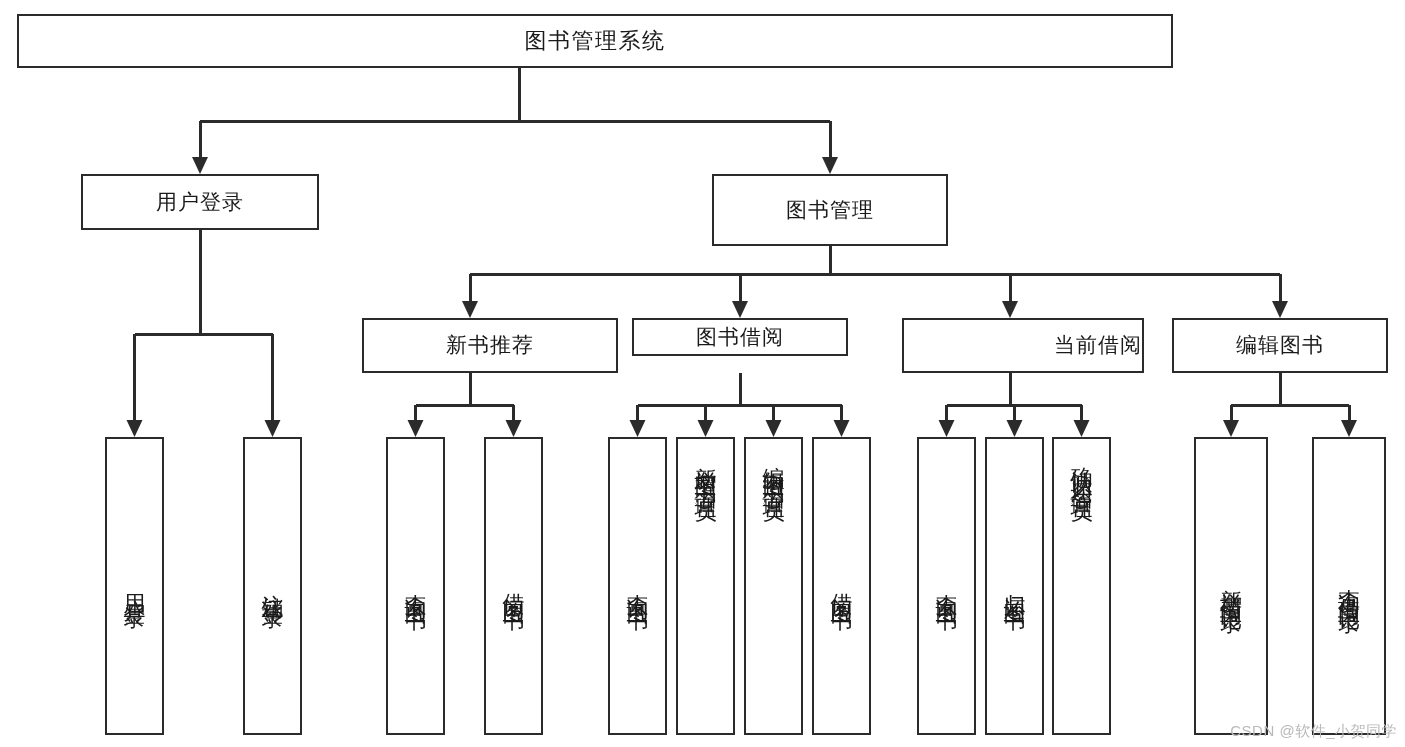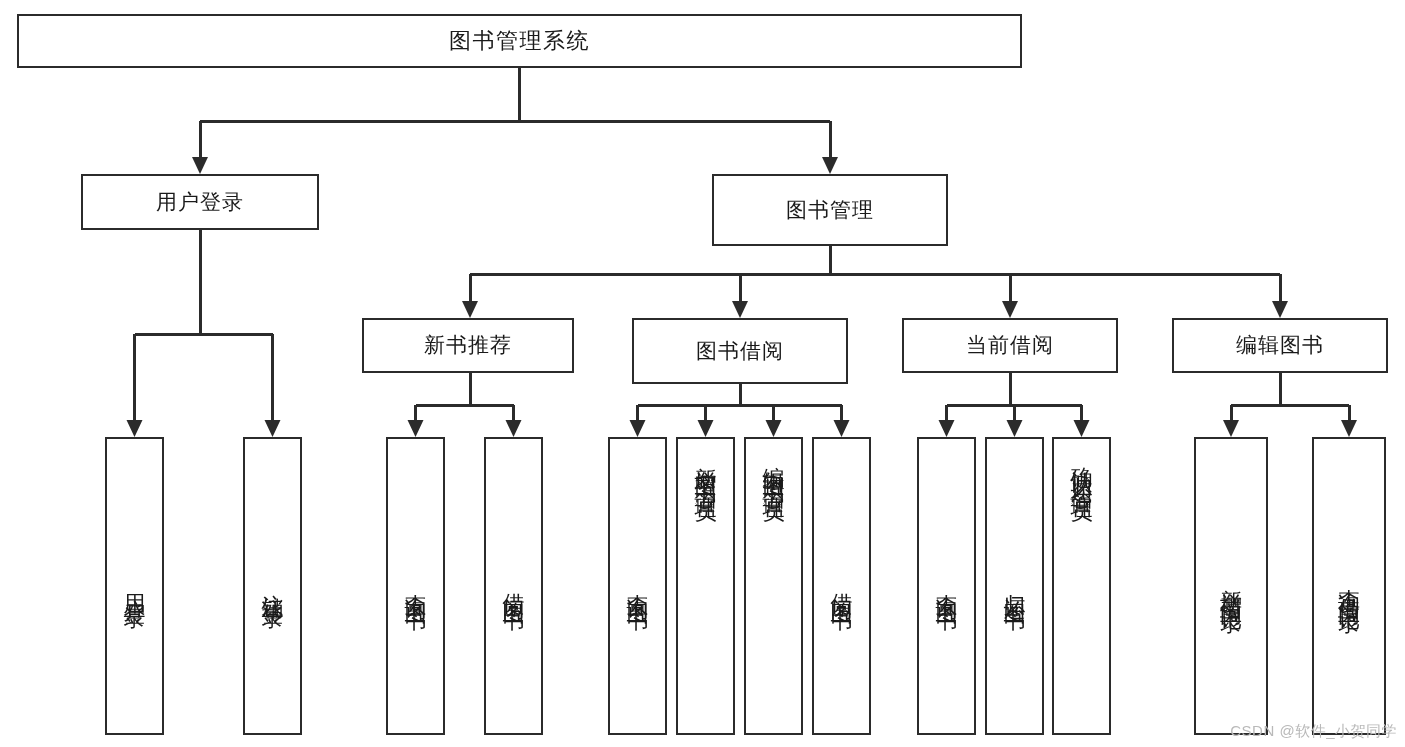--- a/index.html
+++ b/index.html
@@ -127,38 +127,38 @@
       <line x1="1081.5" y1="405" x2="1081.5" y2="421" stroke="#2b2b2b" stroke-width="3" shape-rendering="crispEdges"></line>
       <path d="M 1073.5 420 L 1089.5 420 L 1081.5 437 Z" fill="#2b2b2b"></path>
       <line x1="1280" y1="373" x2="1280" y2="405" stroke="#2b2b2b" stroke-width="3" shape-rendering="crispEdges"></line>
       <line x1="1231" y1="405" x2="1349" y2="405" stroke="#2b2b2b" stroke-width="3" shape-rendering="crispEdges"></line>
       <line x1="1231" y1="405" x2="1231" y2="421" stroke="#2b2b2b" stroke-width="3" shape-rendering="crispEdges"></line>
       <path d="M 1223 420 L 1239 420 L 1231 437 Z" fill="#2b2b2b"></path>
       <line x1="1349" y1="405" x2="1349" y2="421" stroke="#2b2b2b" stroke-width="3" shape-rendering="crispEdges"></line>
       <path d="M 1341 420 L 1357 420 L 1349 437 Z" fill="#2b2b2b"></path>
     </svg>
 
-  <div class="node node-h node-root" style="left: 17px; top: 14px; width: 1005px; height: 54px; border-color: rgb(43, 43, 43); background: rgb(255, 255, 255); color: rgb(26, 26, 26);">
+  <div class="node node-h node-root" style="left: 17px; top: 14px; width: 1156px; height: 54px; border-color: rgb(43, 43, 43); background: rgb(255, 255, 255); color: rgb(26, 26, 26);">
     <span class="node-label">图书管理系统</span>
   </div>
 
   <div class="node node-h" style="left: 81px; top: 174px; width: 238px; height: 56px; border-color: rgb(43, 43, 43); background: rgb(255, 255, 255); color: rgb(26, 26, 26);">
     <span class="node-label">用户登录</span>
   </div>
   <div class="node node-h" style="left: 712px; top: 174px; width: 236px; height: 72px; border-color: rgb(43, 43, 43); background: rgb(255, 255, 255); color: rgb(26, 26, 26);">
     <span class="node-label">图书管理</span>
   </div>
 
-  <div class="node node-h" style="left: 362px; top: 318px; width: 212px; height: 55px; border-color: rgb(43, 43, 43); background: rgb(255, 255, 255); color: rgb(26, 26, 26);">
+  <div class="node node-h" style="left: 362px; top: 318px; width: 256px; height: 55px; border-color: rgb(43, 43, 43); background: rgb(255, 255, 255); color: rgb(26, 26, 26);">
     <span class="node-label">新书推荐</span>
   </div>
-  <div class="node node-h" style="left: 632px; top: 318px; width: 216px; height: 66px; border-color: rgb(43, 43, 43); background: rgb(255, 255, 255); color: rgb(26, 26, 26);">
+  <div class="node node-h" style="left: 632px; top: 318px; width: 216px; height: 38px; border-color: rgb(43, 43, 43); background: rgb(255, 255, 255); color: rgb(26, 26, 26);">
     <span class="node-label">图书借阅</span>
   </div>
-  <div class="node node-h" style="left: 902px; top: 318px; width: 216px; height: 55px; border-color: rgb(43, 43, 43); background: rgb(255, 255, 255); color: rgb(26, 26, 26);">
+  <div class="node node-h" style="left: 902px; top: 318px; width: 242px; height: 55px; border-color: rgb(43, 43, 43); background: rgb(255, 255, 255); color: rgb(26, 26, 26); justify-content: flex-end;">
     <span class="node-label">当前借阅</span>
   </div>
   <div class="node node-h" style="left: 1172px; top: 318px; width: 216px; height: 55px; border-color: rgb(43, 43, 43); background: rgb(255, 255, 255); color: rgb(26, 26, 26);">
     <span class="node-label">编辑图书</span>
   </div>
 
   <div class="node node-v v-center" style="left: 105px; top: 437px; width: 59px; height: 298px; border-color: rgb(43, 43, 43); background: rgb(255, 255, 255); color: rgb(26, 26, 26);">
     <span class="node-label">用户登录</span>
   </div>
   <div class="node node-v v-center" style="left: 243px; top: 437px; width: 59px; height: 298px; border-color: rgb(43, 43, 43); background: rgb(255, 255, 255); color: rgb(26, 26, 26);">

